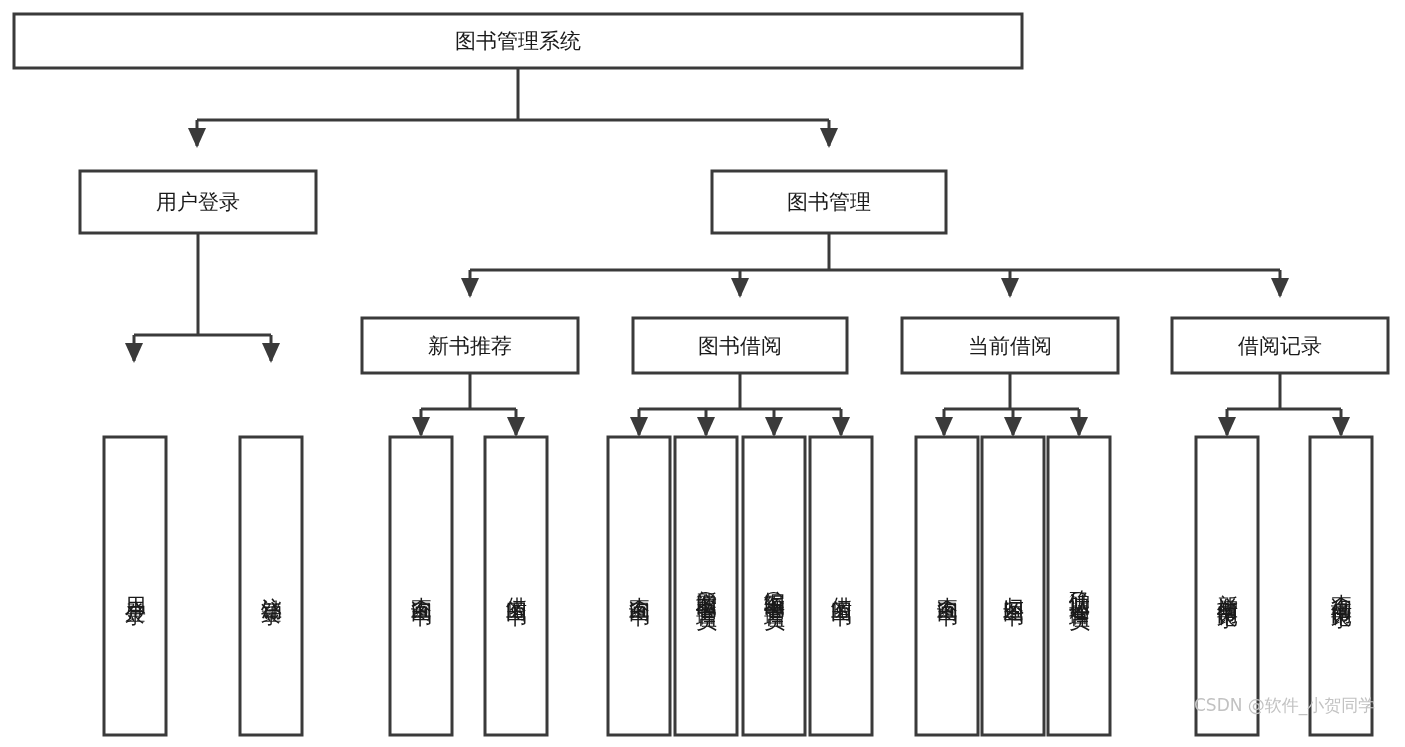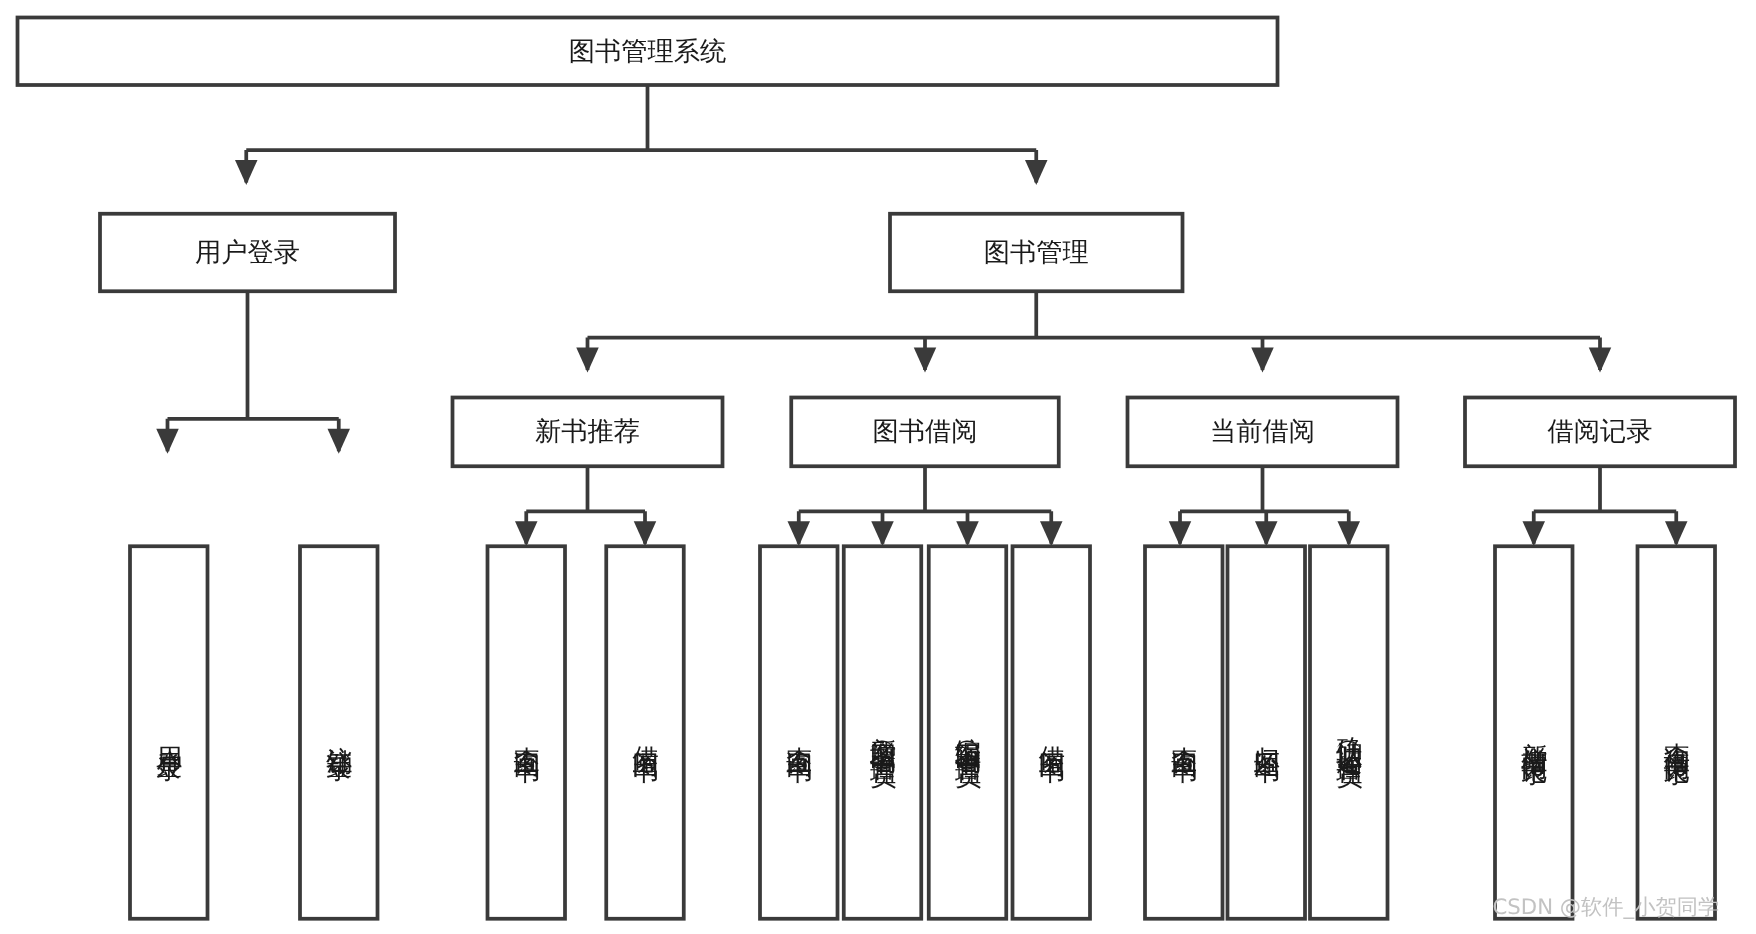--- a/index.html
+++ b/index.html
@@ -185,15 +185,15 @@
       <div class="vlabel" style="left: 675px; top: 437px; width: 62px; height: 298px;">新增图书（管理员）</div>
       <div class="vlabel" style="left: 743px; top: 437px; width: 62px; height: 298px;">编辑图书（管理员）</div>
       <div class="vlabel" style="left: 810px; top: 437px; width: 62px; height: 298px;">借阅图书</div>
       <div class="vlabel" style="left: 916px; top: 437px; width: 62px; height: 298px;">查询图书</div>
       <div class="vlabel" style="left: 982px; top: 437px; width: 62px; height: 298px;">归还图书</div>
       <div class="vlabel" style="left: 1048px; top: 437px; width: 62px; height: 298px;">确认归还（管理员）</div>
       <div class="vlabel" style="left: 1196px; top: 437px; width: 62px; height: 298px;">新增借阅记录</div>
       <div class="vlabel" style="left: 1310px; top: 437px; width: 62px; height: 298px;">查询借阅记录</div>
     </div>
 
-  <div class="watermark" style="left: 1194px; top: 714px;">CSDN @软件_小贺同学</div>
+  <div class="watermark" style="left: 1194px; top: 694px;">CSDN @软件_小贺同学</div>
 
 </div>
 
 </body></html>

